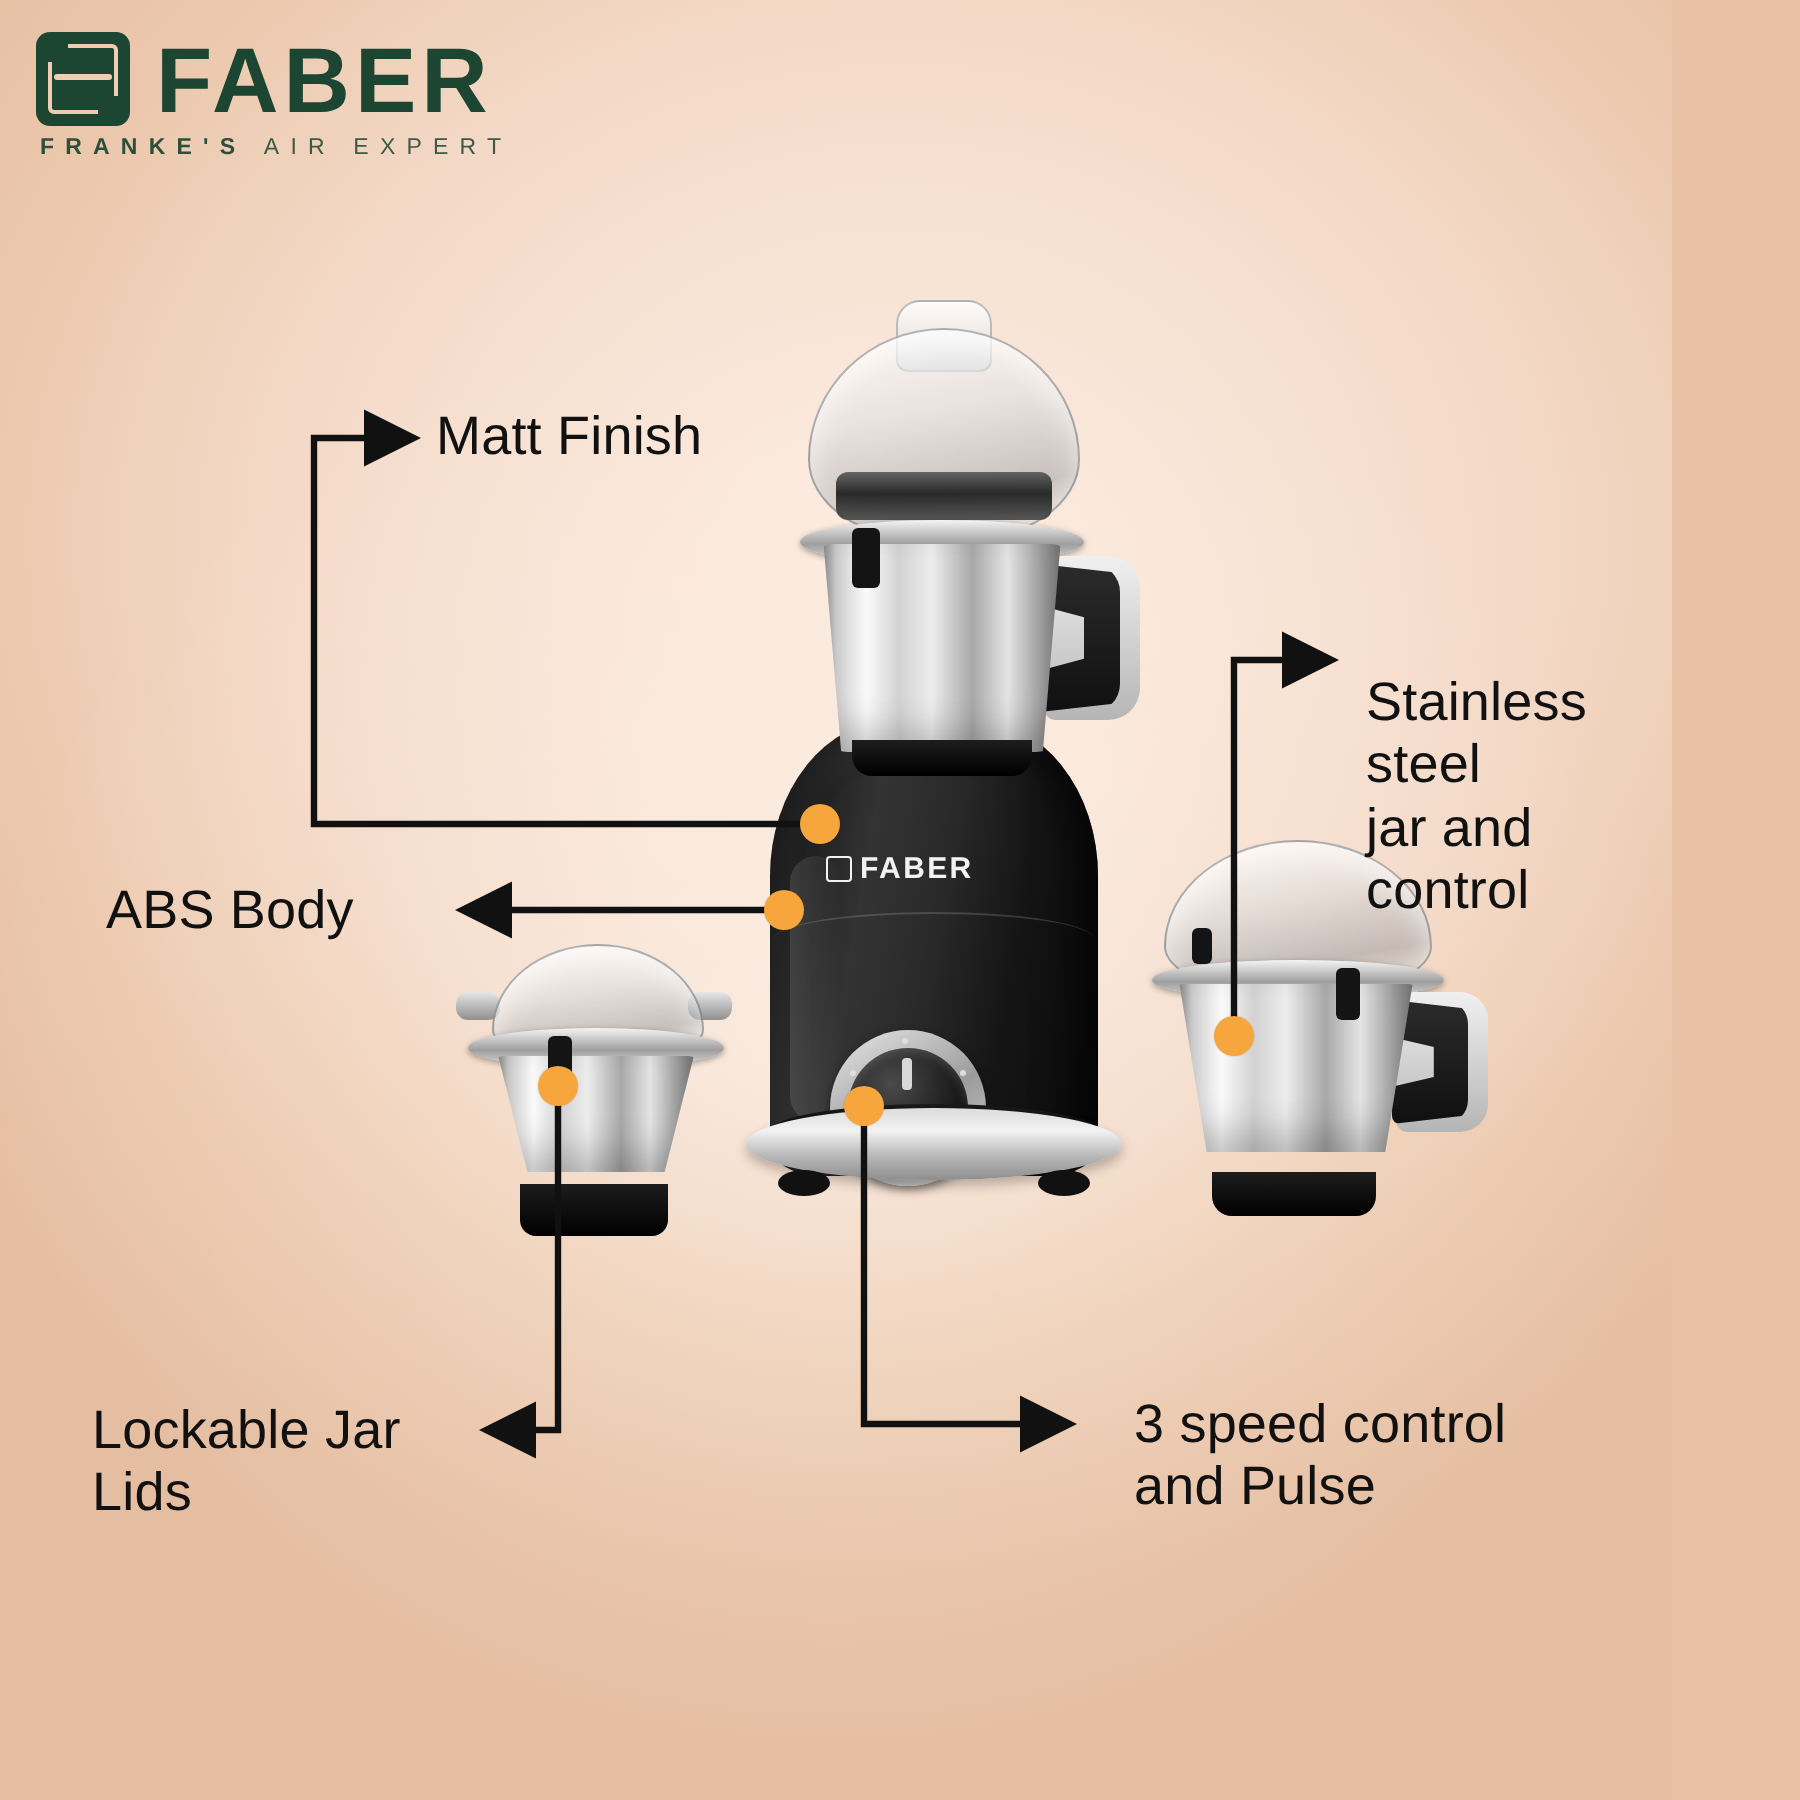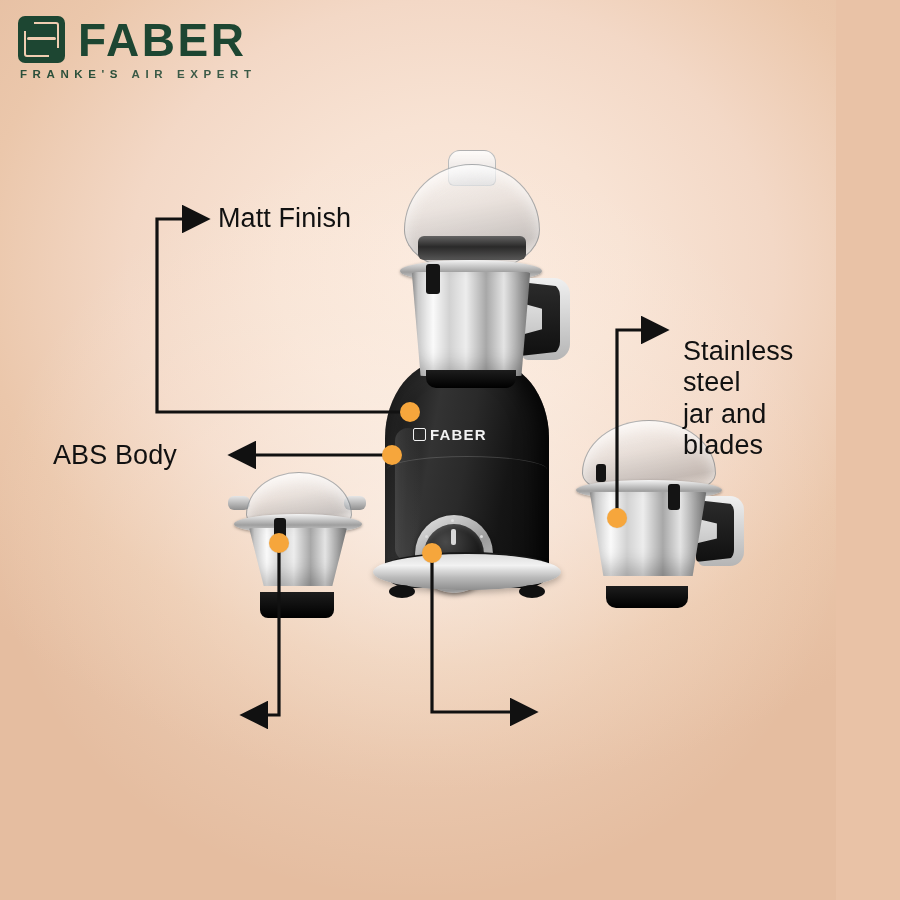--- a/index.html
+++ b/index.html
@@ -23,21 +23,21 @@
   
   #brand{position:absolute;left:18px;top:16px;display:flex;flex-direction:column;gap:5px;}
   .logo-row{display:flex;align-items:center;gap:13px;}
   .logo-mark{width:47px;height:47px;border-radius:7px;background:#1d4632;position:relative;flex:0 0 auto;}
   .logo-mark .inner{position:absolute;inset:6px;border-radius:3px;border:2.5px solid #f0cdb1;box-sizing:border-box;}
   .logo-mark .bar{position:absolute;left:9px;right:9px;top:21px;height:3px;background:#f0cdb1;border-radius:2px;}
   .logo-mark .notch-tl{position:absolute;left:4px;top:4px;width:12px;height:11px;background:#1d4632;}
   .logo-mark .notch-br{position:absolute;right:4px;bottom:4px;width:12px;height:11px;background:#1d4632;}
   .logo-word{font-size:46px;font-weight:bold;letter-spacing:2.5px;color:#1d4632;line-height:1;font-family:"Liberation Sans", sans-serif;}
   .logo-tag{font-size:11.5px;letter-spacing:5.6px;color:#2a4f3a;font-weight:bold;padding-left:2px;}
-  .logo-tag .light{font-weight:bold;color:#3b5a47;}
+  .logo-tag .light{font-weight:normal;color:#3b5a47;}
 
   
   .callout{position:absolute;color:#111;line-height:1.16;white-space:pre-line;
            font-family:"Liberation Sans", sans-serif;font-size:27px;letter-spacing:.1px;}
   #c-matt{left:218px;top:203px;}
   #c-steel{left:683px;top:336px;}
   #c-abs{left:53px;top:440px;}
   #c-lock{left:46px;top:700px;}
   #c-speed{left:567px;top:697px;}
 
@@ -273,15 +273,19 @@
   </svg>
 
   <div class="dot" style="left:400px;top:402px;width:20px;height:20px;"></div>
   <div class="dot" style="left:382px;top:445px;width:20px;height:20px;"></div>
   <div class="dot" style="left:607px;top:508px;width:20px;height:20px;"></div>
   <div class="dot" style="left:269px;top:533px;width:20px;height:20px;"></div>
   <div class="dot" style="left:422px;top:543px;width:20px;height:20px;"></div>
 
   <div class="callout" id="c-matt">Matt Finish</div>
   <div class="callout" id="c-steel">Stainless steel
-jar and blades</div>
+jar and control</div>
   <div class="callout" id="c-abs">ABS Body</div>
+  <div class="callout" id="c-lock">Lockable Jar
+Lids</div>
+  <div class="callout" id="c-speed">3 speed control
+and Pulse</div>
 </div>
 
 </body></html>

